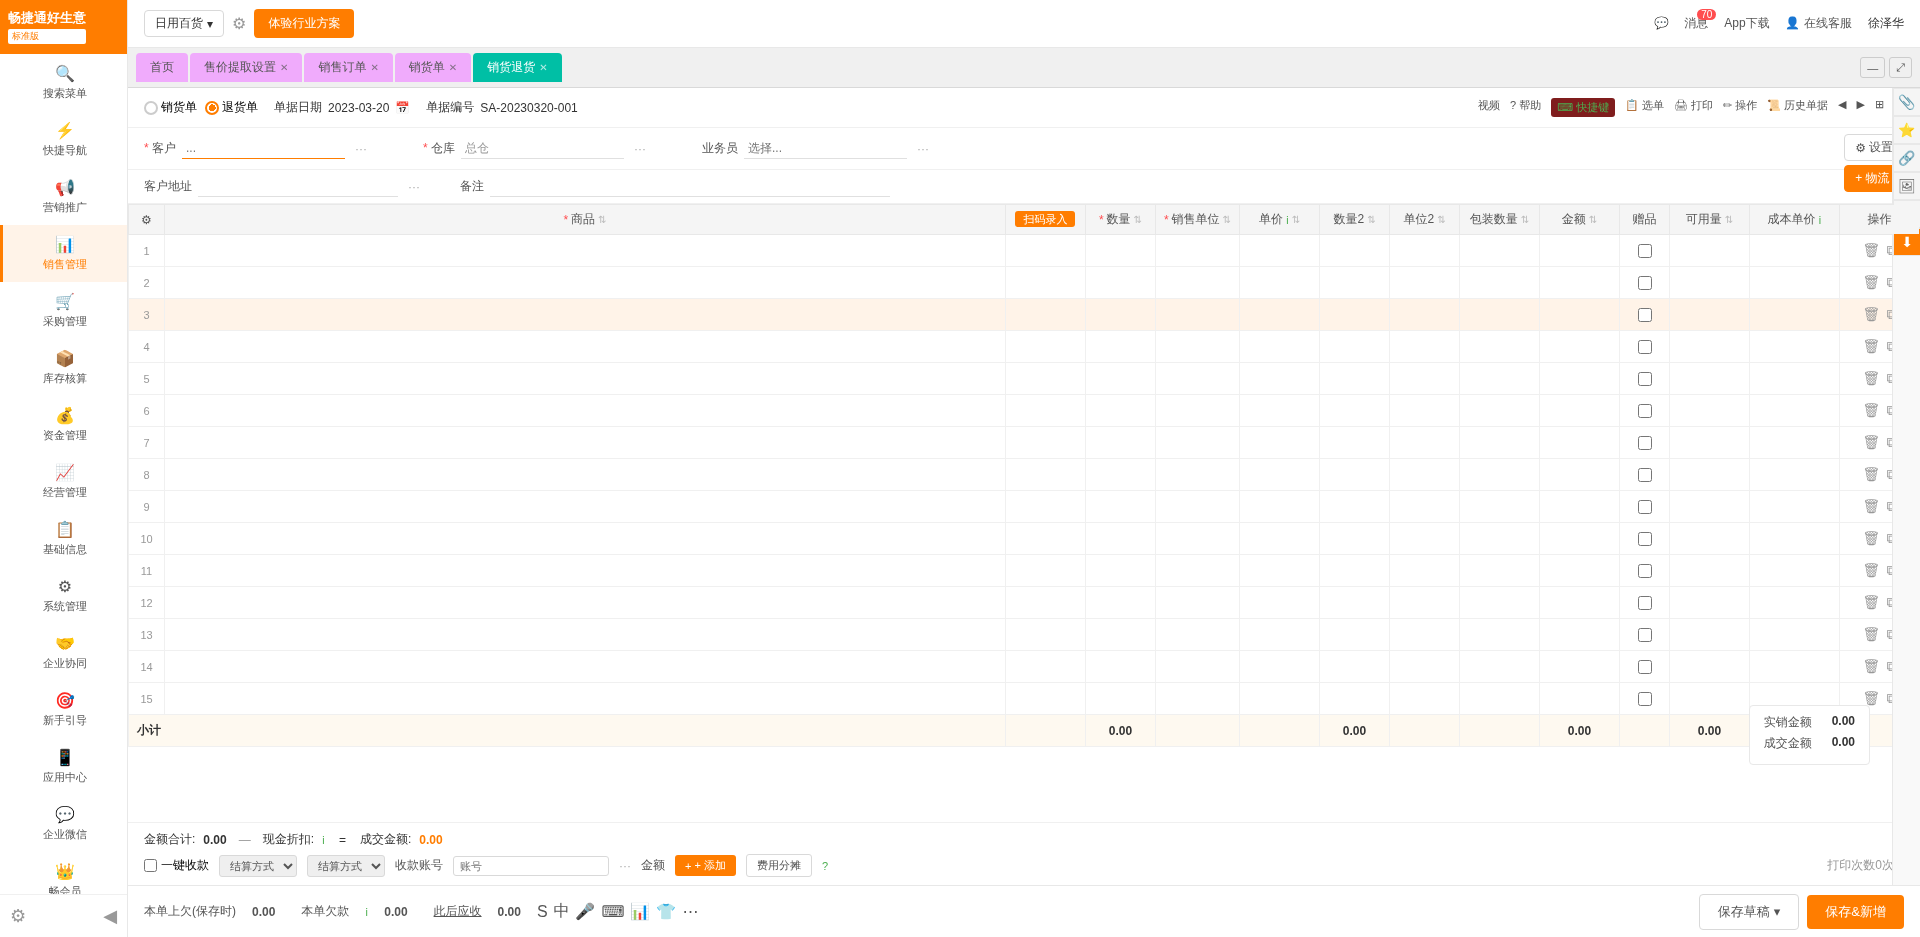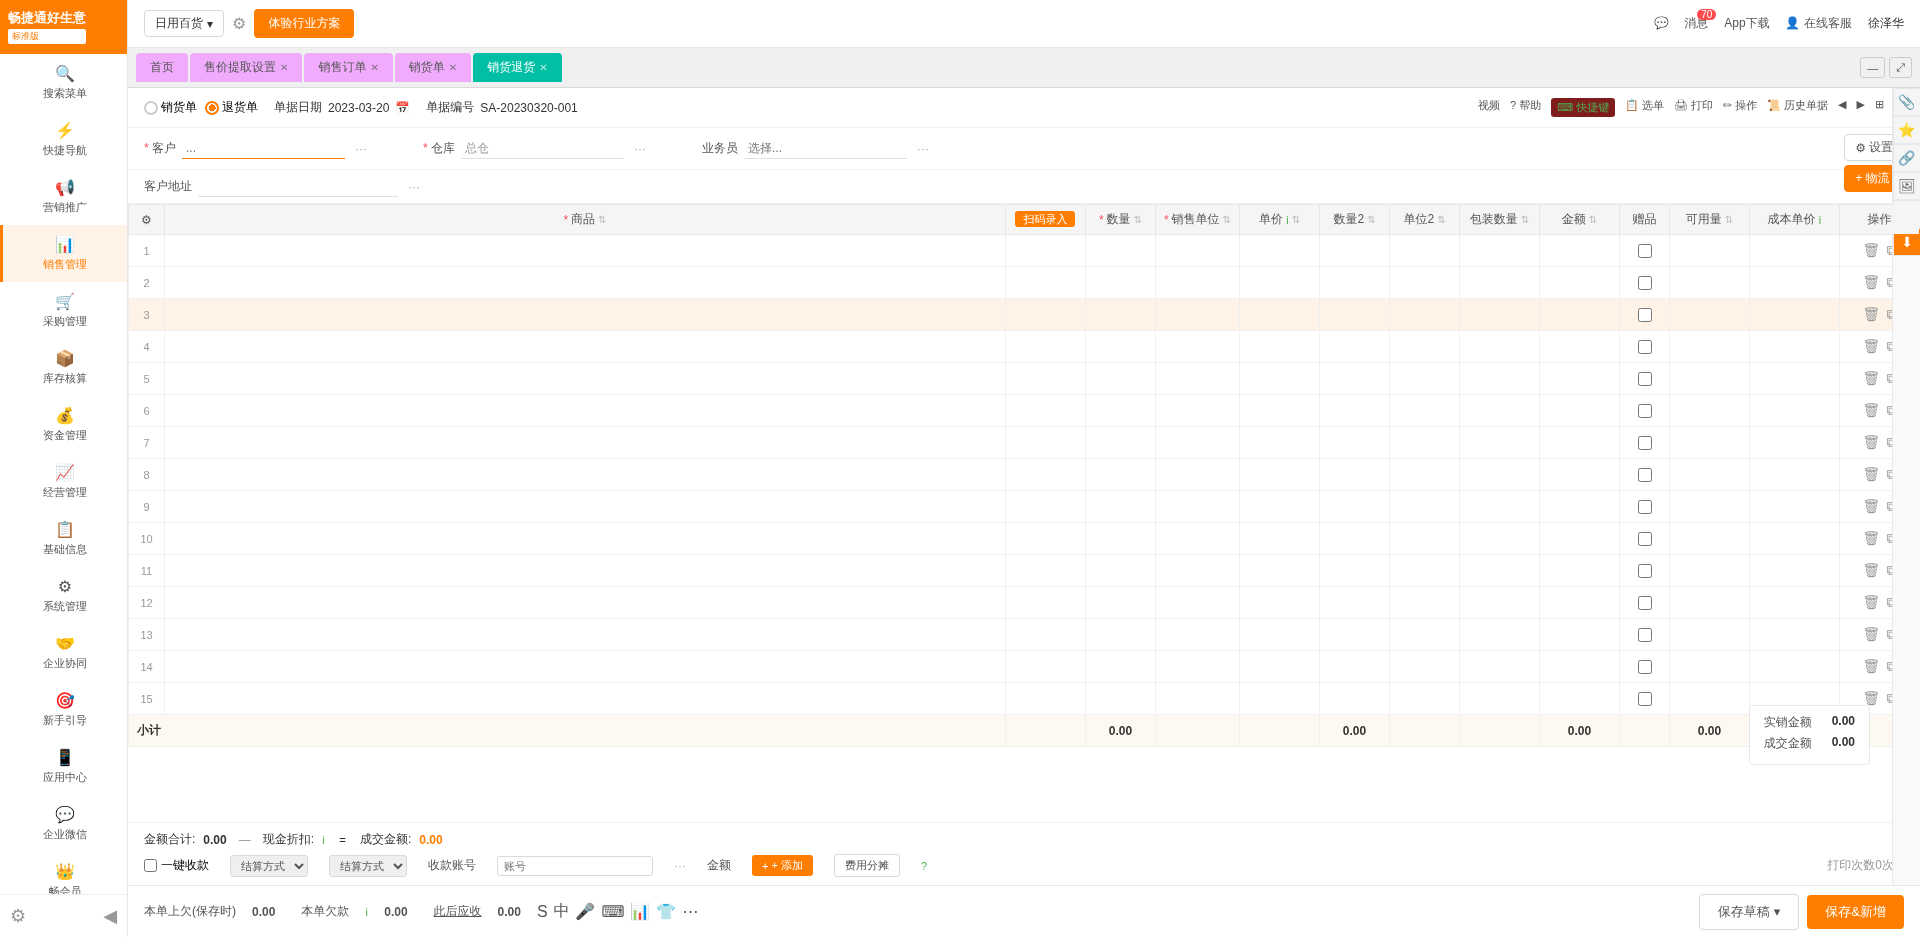--- a/index.html
+++ b/index.html
@@ -71,21 +71,21 @@
     .scan-btn { background: #ff7d00; color: #fff; padding: 2px 8px; border-radius: 3px; font-size: 11px; white-space: nowrap; }
     .checkbox-cell { display: flex; justify-content: center; align-items: center; }
     input[type="checkbox"] { width: 14px; height: 14px; }
     .action-icons { display: flex; gap: 6px; justify-content: center; }
     .action-icon { cursor: pointer; color: #999; font-size: 14px; }
     .total-row td { background: #fef9f0; font-weight: bold; color: #333; }
 
     
     .form-footer { padding: 8px 16px; border-top: 1px solid #f0f0f0; flex-shrink: 0; }
     .footer-calc { display: flex; align-items: center; gap: 8px; font-size: 12px; color: #333; margin-bottom: 6px; }
-    .footer-bottom { display: flex; align-items: center; gap: 21px; flex-wrap: wrap; }
+    .footer-bottom { display: flex; align-items: center; gap: 10px; flex-wrap: wrap; }
     .footer-field { display: flex; align-items: center; gap: 4px; }
     .footer-field input[type="checkbox"] { width: 13px; height: 13px; }
     .footer-select { border: 1px solid #d9d9d9; padding: 3px 6px; border-radius: 3px; font-size: 11px; color: #555; }
     .add-btn { background: #ff7d00; color: #fff; border: none; padding: 3px 10px; border-radius: 3px; cursor: pointer; font-size: 11px; display: flex; align-items: center; gap: 3px; }
     .split-btn { background: #fff; border: 1px solid #d9d9d9; padding: 3px 10px; border-radius: 3px; cursor: pointer; font-size: 11px; color: #555; }
 
     
     .bottom-bar { height: 52px; background: #fff; border-top: 1px solid #e8e8e8; display: flex; align-items: center; justify-content: space-between; padding: 0 16px; flex-shrink: 0; }
     .bottom-bar-left { display: flex; align-items: center; gap: 16px; font-size: 12px; color: #555; }
     .bottom-bar-right { display: flex; gap: 8px; align-items: center; }
@@ -299,20 +299,24 @@
               <span>+ 物流</span>
             </button>
         </div>
       </div>
 
       <div style="padding:6px 16px;border-bottom:1px solid #f0f0f0;display:flex;gap:40px;align-items:center;flex-shrink:0;">
         <div class="form-field">
           <label>客户地址</label>
           <input class="form-field-input" type="text" style="min-width: 200px;">
           <span class="form-field-dots">···</span>
+        </div>
+        <div class="form-field">
+          <label>备注</label>
+          <input class="form-field-input" type="text" style="min-width: 400px;">
         </div>
       </div>
 
       <div class="table-container">
         <table>
           <thead>
             <tr>
               <th style="width:36px;"><span>⚙</span></th>
               <th style="min-width:120px;">
                 <div class="th-inner">

